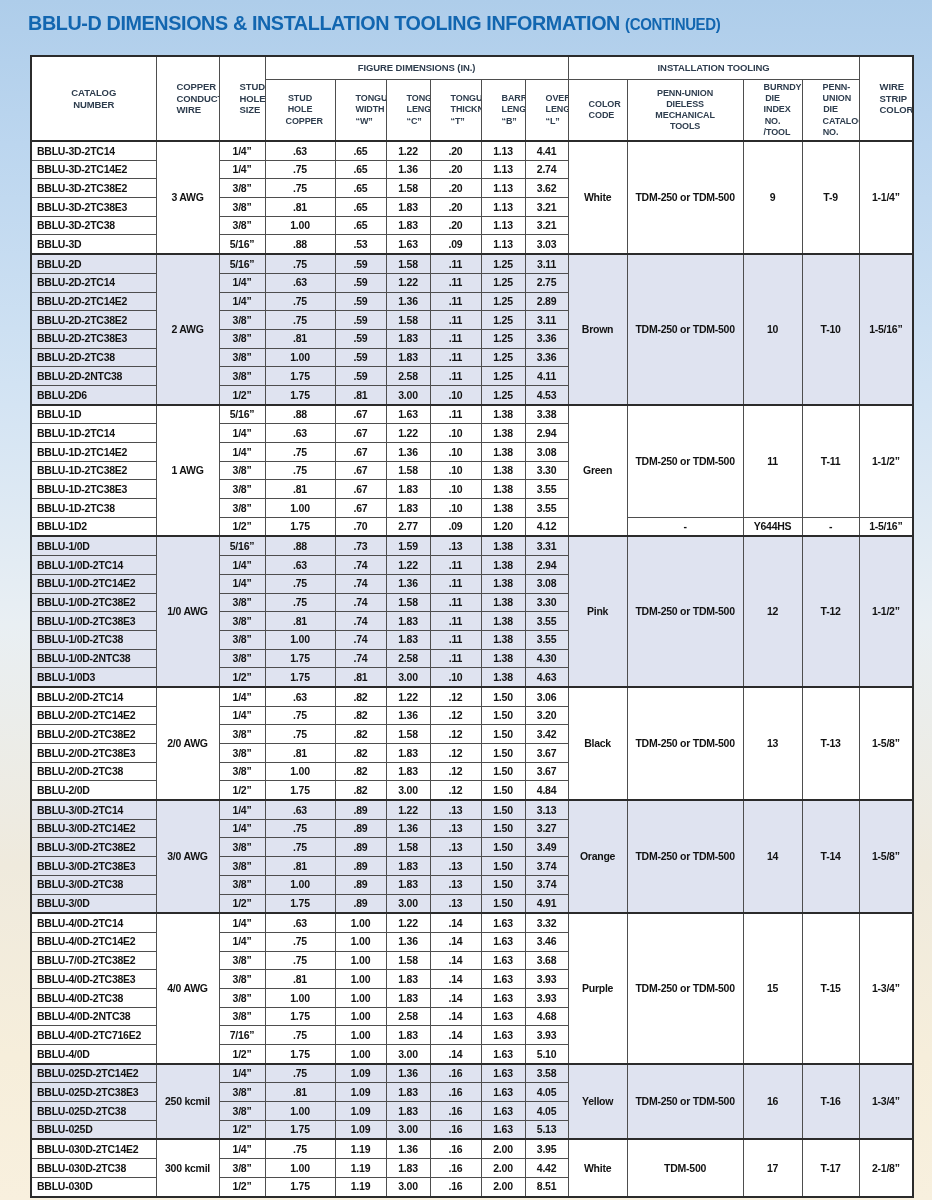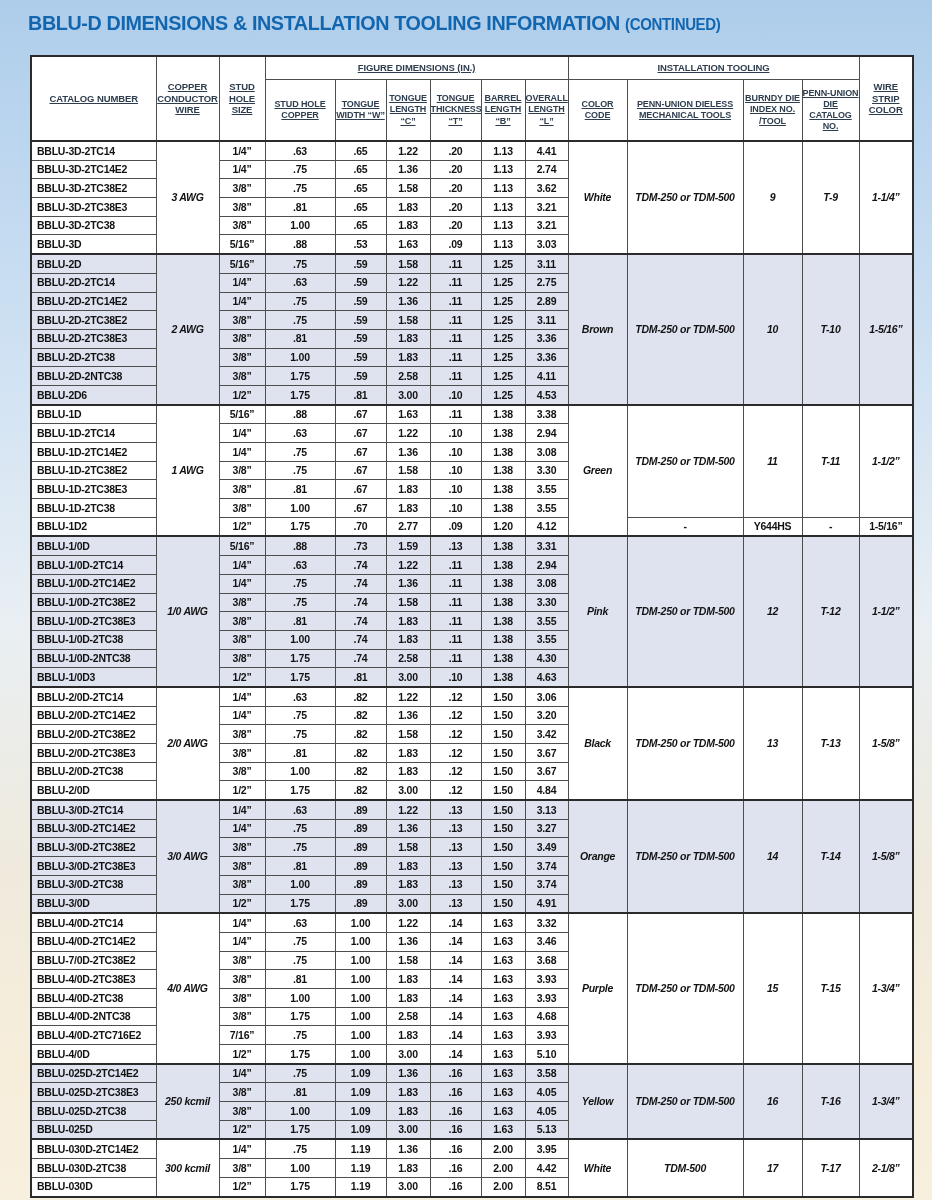--- a/index.html
+++ b/index.html
@@ -15,32 +15,32 @@
   }
   .title-cont{font-size:16px;}
   table{
     position:absolute;left:30px;top:55px;width:882px;
     border-collapse:collapse;table-layout:fixed;background:#ffffff;
     border:2px solid #2b2b2b;
   }
   th,td{border:1px solid #4e4e4e;overflow:hidden;}
   thead th{
     font-size:9px;font-weight:bold;color:#2e3d4e;line-height:1.25;
-    padding:1px 0;background:#ffffff;text-align:center;letter-spacing:-0.1px;text-decoration:underline;
+    padding:1px 20px;background:#ffffff;text-align:center;letter-spacing:-0.1px;
   }
   tr.hdr-group th{height:20px;font-size:9.5px;}
   tr.hdr-sub th{height:58px;}
   tbody td{
     height:17.7px;padding:0 2px;font-size:10.5px;font-weight:bold;color:#121212;
     text-align:center;letter-spacing:-0.25px;line-height:1;background:#ffffff;
   }
   td.cat{text-align:left;padding-left:5px;}
   tr.alt td{background:#dfe3f0;}
   tr.group-start td{border-top:2px solid #2b2b2b;}
-  td.merged{vertical-align:middle;font-style:italic;}
+  td.merged{vertical-align:middle;}
 </style>
 </head>
 <body>
 
 <div class="page-title">
   <span>BBLU-D DIMENSIONS &amp; INSTALLATION TOOLING INFORMATION</span>
   <span class="title-cont">(CONTINUED)</span>
 </div>
 
 <table>

